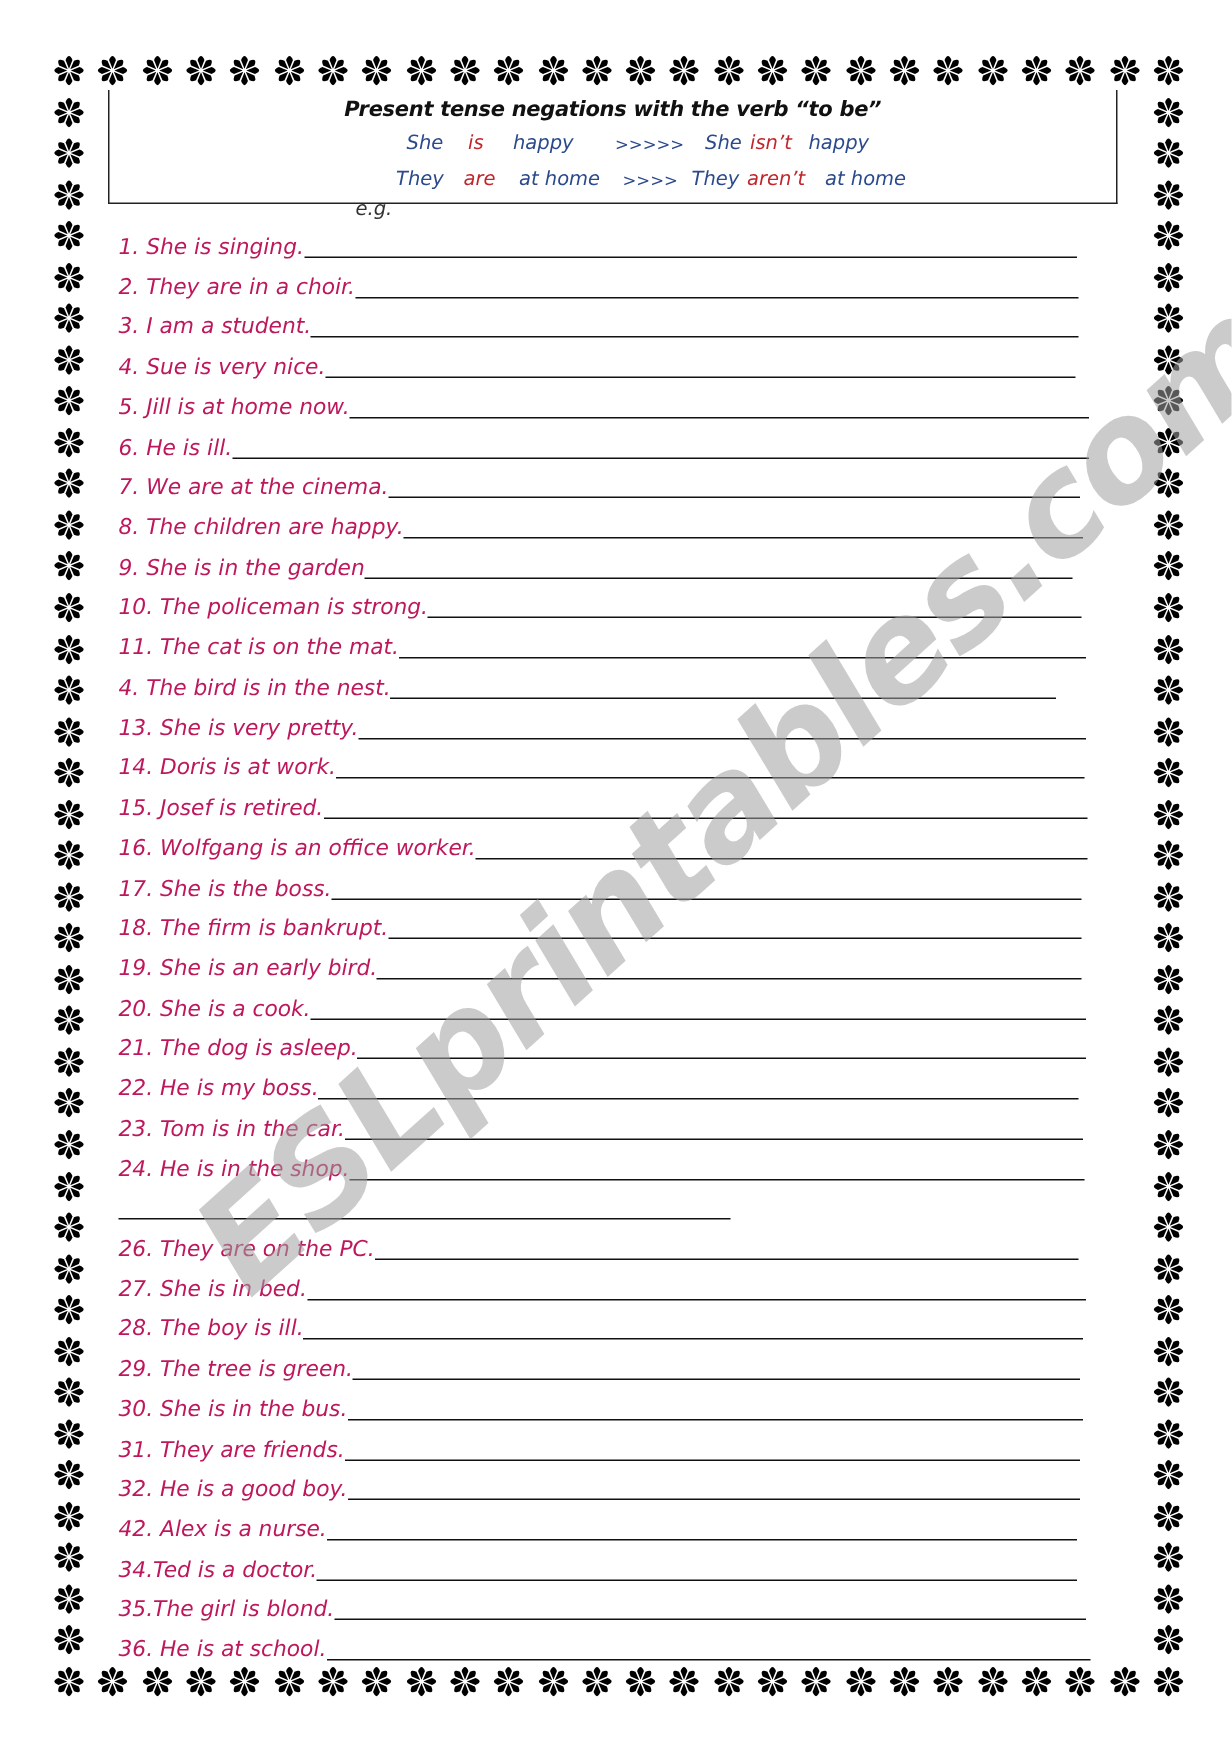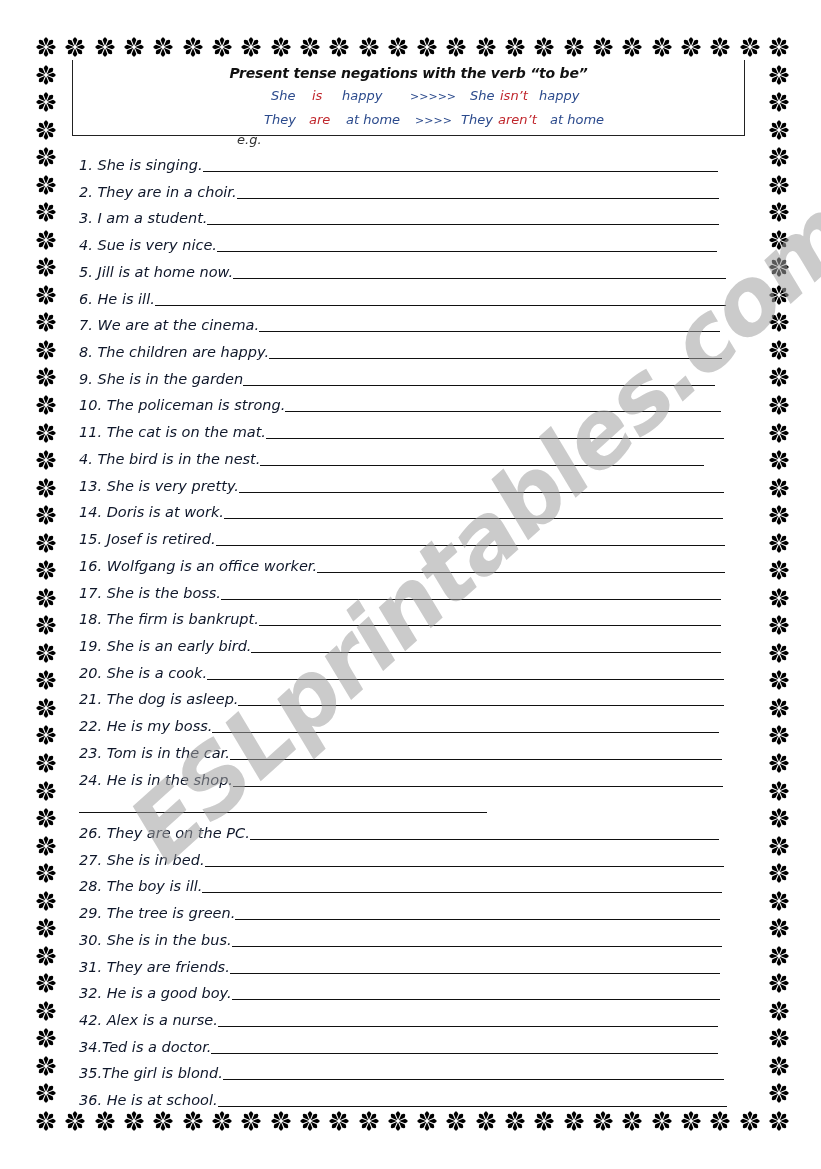--- a/index.html
+++ b/index.html
@@ -24,21 +24,21 @@
   .example { position: absolute; top: 28px; left: 0; font-family: "DejaVu Sans", sans-serif; font-size: 13px; white-space: nowrap; }
   .example span { position: absolute; top: 0; white-space: nowrap; }
   .ex-black { color: #333; }
   .ex-blue { color: #2b4a8c; }
   .ex-red { color: #c0272d; }
 
   
   .ex-list { position: absolute; left: 79px; top: 152px; width: 660px; }
   .ex-row {
     position: absolute; left: 0; height: 22px; display: flex; align-items: flex-end;
-    font-family: "DejaVu Sans", sans-serif; font-size: 14.5px; color: #0f172a; white-space: nowrap;
+    font-family: "DejaVu Sans", sans-serif; font-size: 14.5px; color: #be185d; white-space: nowrap;
   }
   .ex-row .sentence { line-height: 18px; }
   .ex-row .blank { height: 0; border-bottom: 1.3px solid #111; margin-bottom: 2px; flex: 0 0 auto; }
 
   
   .watermark {
     position: absolute; left: 40px; top: 515px; width: 820px; text-align: center;
     transform: rotate(-42deg); transform-origin: 50% 50%;
     font-family: "DejaVu Sans", sans-serif; font-weight: bold; font-size: 92px;
     color: rgba(160,160,160,0.55); white-space: nowrap; pointer-events: none; letter-spacing: -2px;

